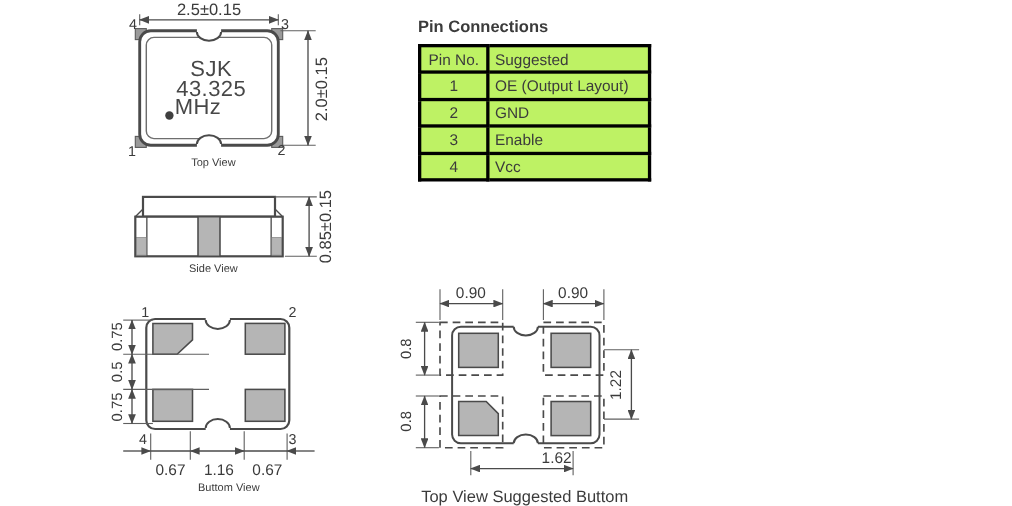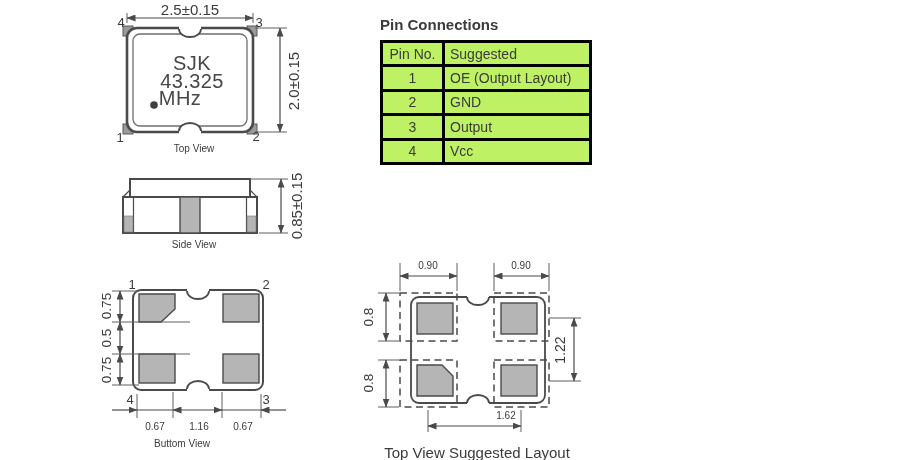--- a/index.html
+++ b/index.html
@@ -19,21 +19,21 @@
   .pad{fill:var(--pad,#b5b5b5);stroke:var(--line,#4a4a4a);stroke-width:1.4;}
   .padfill{fill:var(--pad,#b5b5b5);stroke:#777;stroke-width:0.6;}
   .nub{fill:#9a9a9a;stroke:#5a5a5a;stroke-width:1;}
   .thin{stroke:var(--line,#4a4a4a);stroke-width:1.2;fill:none;}
   .ext{stroke:#5f5f5f;stroke-width:1;fill:none;}
   .dim{stroke:var(--line,#4a4a4a);stroke-width:1.2;fill:none;}
   .dash{stroke:var(--line,#4a4a4a);stroke-width:1.5;fill:none;stroke-dasharray:7 4.5;}
   .mask{fill:#ffffff;stroke:none;}
   
   .lbl{position:absolute;transform:translate(-50%,-50%);white-space:nowrap;
-       font-size:10px;line-height:1;color:var(--text,#3b3b3b);}
+       font-size:14px;line-height:1;color:var(--text,#3b3b3b);}
   .rlbl{position:absolute;transform:translate(-50%,-50%) rotate(-90deg);
        white-space:nowrap;font-size:14px;line-height:1;color:var(--text,#3b3b3b);}
   .s13{font-size:13px;} .s135{font-size:13.5px;} .s15{font-size:15px;}
   .caption{font-size:10px;}
   .chiptext{font-size:20px;color:#474747;letter-spacing:.4px;}
   
   .pin-title{position:absolute;left:380px;top:16px;font-size:15px;font-weight:bold;}
   table.pins{position:absolute;left:380px;top:40px;border-collapse:collapse;
        font-size:14px;color:var(--text,#3b3b3b);}
   table.pins td{border:3px solid #000000;height:21.4px;padding:0 5px;background:#bef264;}
@@ -185,49 +185,49 @@
   <div class="lbl s13" style="left:132px;top:284px;">1</div>
   <div class="lbl s13" style="left:266px;top:284px;">2</div>
   <div class="lbl s13" style="left:130px;top:399px;">4</div>
   <div class="lbl s13" style="left:266px;top:399px;">3</div>
   <div class="rlbl s135" style="left:107px;top:306px;">0.75</div>
   <div class="rlbl s135" style="left:107px;top:338px;">0.5</div>
   <div class="rlbl s135" style="left:107px;top:370px;">0.75</div>
   <div class="lbl" style="left:155px;top:427px;">0.67</div>
   <div class="lbl" style="left:199px;top:427px;">1.16</div>
   <div class="lbl" style="left:243px;top:427px;">0.67</div>
-  <div class="lbl caption" style="left:182px;top:444px;">Buttom View</div>
+  <div class="lbl caption" style="left:208px;top:444px;">Buttom View</div>
 
   <div class="pin-title">Pin Connections</div>
   <table class="pins">
     <tbody>
       <tr>
         <td class="c-no">Pin No.</td>
         <td class="c-conn">Suggested</td>
       </tr>
       <tr>
         <td class="c-no">1</td>
         <td class="c-conn">OE (Output Layout)</td>
       </tr>
       <tr>
         <td class="c-no">2</td>
         <td class="c-conn">GND</td>
       </tr>
       <tr>
         <td class="c-no">3</td>
-        <td class="c-conn">Output</td>
+        <td class="c-conn">Enable</td>
       </tr>
       <tr>
         <td class="c-no">4</td>
         <td class="c-conn">Vcc</td>
       </tr>
     </tbody>
   </table>
 
   <div class="lbl" style="left:428px;top:266px;">0.90</div>
   <div class="lbl" style="left:521px;top:266px;">0.90</div>
   <div class="rlbl s135" style="left:369px;top:317px;">0.8</div>
   <div class="rlbl s135" style="left:369px;top:383px;">0.8</div>
   <div class="rlbl" style="left:560px;top:350px;">1.22</div>
   <div class="lbl" style="left:474px;top:416px;margin-left:32px;">1.62</div>
-  <div class="lbl s15" style="left:477px;top:452px;">Top View Suggested Layout</div>
+  <div class="lbl s15" style="left:477px;top:452px;">Top View Suggested Buttom</div>
 
 </div>
 
 </body></html>

